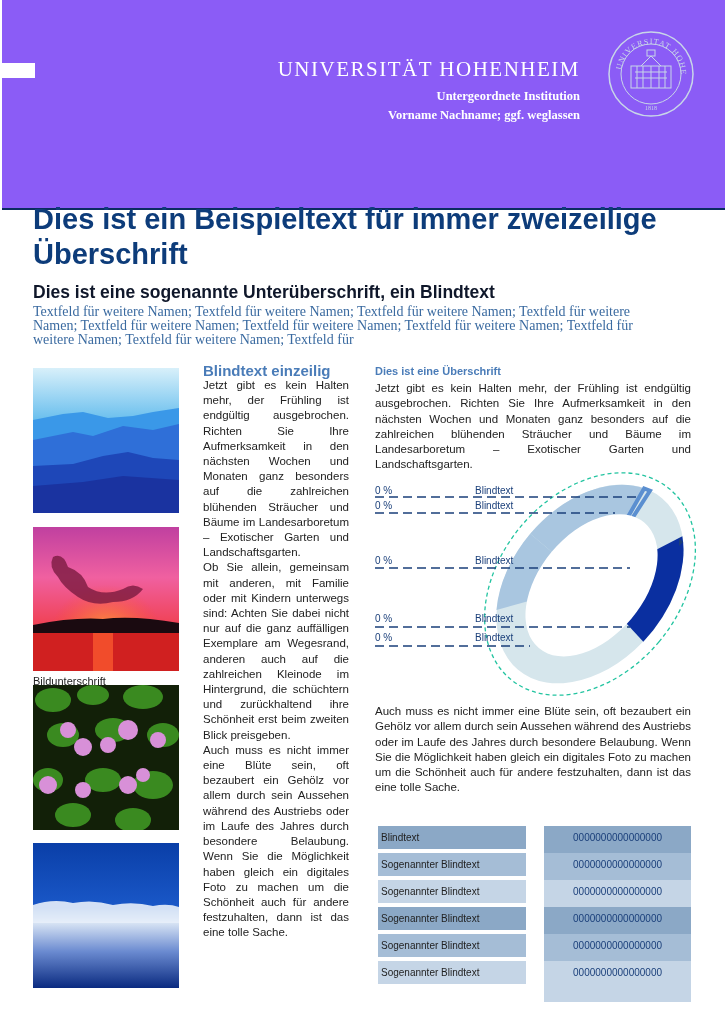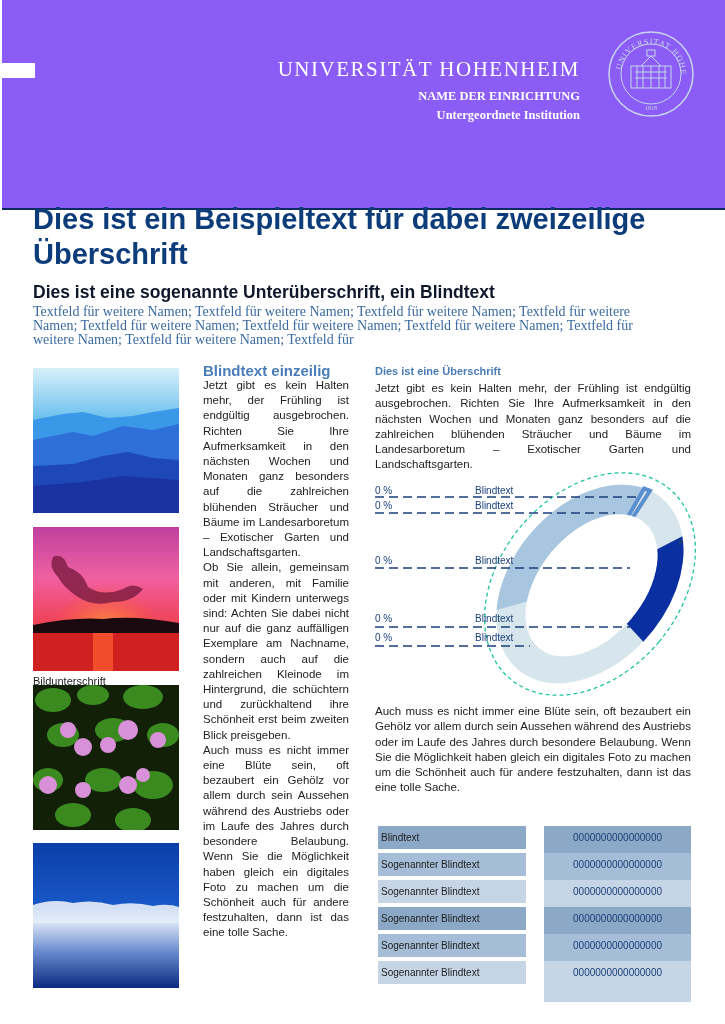--- a/index.html
+++ b/index.html
@@ -46,22 +46,22 @@
   .tcell-l { width:155px; height:23px; padding-left:3px; font-size:10px; line-height:23px; color:#222; }
   .tcell-r { width:154px; height:41px; margin-left:18px; font-size:10px; line-height:23px; text-align:center; color:#1a3f7a; }
 </style>
 </head>
 <body>
 
 <div class="header">
   <div class="white-tab"></div>
   <div class="uni-name">UNIVERSITÄT  HOHENHEIM</div>
   <div class="header-lines">
-    <div>NAME DER EINRICHTUNG</div>
     <div>Untergeordnete Institution</div>
+    <div>Vorname Nachname; ggf. weglassen</div>
   </div>
   <svg class="seal" viewBox="0 0 88 88">
     <circle cx="44" cy="44" r="42" fill="none" stroke="#c8d6e8" stroke-width="1.5"></circle>
     <circle cx="44" cy="44" r="30" fill="none" stroke="#c8d6e8" stroke-width="1"></circle>
     <g stroke="#c8d6e8" stroke-width="1" fill="none">
       <rect x="24" y="36" width="40" height="22"></rect>
       <path d="M34 36 L44 26 L54 36"></path>
       <rect x="40" y="20" width="8" height="6"></rect>
       <line x1="28" y1="42" x2="60" y2="42"></line>
       <line x1="28" y1="48" x2="60" y2="48"></line>
@@ -72,21 +72,21 @@
       <line x1="58" y1="36" x2="58" y2="58"></line>
     </g>
     <path id="sealarc" d="M14 44 A30 30 0 0 1 74 44" fill="none"></path>
     <text font-family="Liberation Serif, serif" font-size="8" fill="#c8d6e8" letter-spacing="1">
       <textPath href="#sealarc" startOffset="4">UNIVERSITAT HOHENHEIM</textPath>
     </text>
     <text x="44" y="80" text-anchor="middle" font-family="Liberation Serif, serif" font-size="6" fill="#c8d6e8">1818</text>
   </svg>
 </div>
 
-<div class="main-title">Dies ist ein Beispieltext für dabei zweizeilige Überschrift</div>
+<div class="main-title">Dies ist ein Beispieltext für immer zweizeilige Überschrift</div>
 <div class="subtitle">Dies ist eine sogenannte Unterüberschrift, ein Blindtext</div>
 <div class="names">Textfeld für weitere Namen; Textfeld für weitere Namen; Textfeld für weitere Namen; Textfeld für weitere Namen; Textfeld für weitere Namen; Textfeld für weitere Namen; Textfeld für weitere Namen; Textfeld für weitere Namen; Textfeld für weitere Namen; Textfeld für</div>
 
 <div class="photo" style="top:368px;height:145px;">
   <svg viewBox="0 0 146 145" preserveAspectRatio="none">
     <defs>
       <linearGradient id="sky1" x1="0" y1="0" x2="0" y2="1">
         <stop offset="0" stop-color="#d8f0fa"></stop>
           <stop offset="0.35" stop-color="#6cc0ee"></stop>
           <stop offset="1" stop-color="#1a5ad8"></stop>
@@ -166,21 +166,21 @@
       </linearGradient>
     </defs>
     <rect width="146" height="145" fill="url(#wf)"></rect>
     <path d="M0 62 Q20 55 40 60 Q60 56 80 62 Q100 58 120 63 Q135 60 146 64 L146 80 L0 80Z" fill="#e8f0fa" opacity="0.9"></path>
   </svg>
 </div>
 
 <div class="mid-col">
   <div class="col-heading">Blindtext einzeilig</div>
   <p class="body-text">Jetzt gibt es kein Halten mehr, der Frühling ist endgültig ausgebrochen. Richten Sie Ihre Aufmerksamkeit in den nächsten Wochen und Monaten ganz besonders auf die zahlreichen blühenden Sträucher und Bäume im Landesarboretum – Exotischer Garten und Landschaftsgarten.</p>
-  <p class="body-text">Ob Sie allein, gemeinsam mit anderen, mit Familie oder mit Kindern unterwegs sind: Achten Sie dabei nicht nur auf die ganz auffälligen Exemplare am Nachname, sondern auch auf die zahlreichen Kleinode im Hintergrund, die schüchtern und zurückhaltend ihre Schönheit erst beim zweiten Blick preisgeben.</p>
+  <p class="body-text">Ob Sie allein, gemeinsam mit anderen, mit Familie oder mit Kindern unterwegs sind: Achten Sie dabei nicht nur auf die ganz auffälligen Exemplare am Wegesrand, anderen auch auf die zahlreichen Kleinode im Hintergrund, die schüchtern und zurückhaltend ihre Schönheit erst beim zweiten Blick preisgeben.</p>
   <p class="body-text">Auch muss es nicht immer eine Blüte sein, oft bezaubert ein Gehölz vor allem durch sein Aussehen während des Austriebs oder im Laufe des Jahres durch besondere Belaubung. Wenn Sie die Möglichkeit haben gleich ein digitales Foto zu machen um die Schönheit auch für andere festzuhalten, dann ist das eine tolle Sache.</p>
 </div>
 
 <div class="right-col">
   <div class="col-heading2">Dies ist eine Überschrift</div>
   <p class="body-text">Jetzt gibt es kein Halten mehr, der Frühling ist endgültig ausgebrochen. Richten Sie Ihre Aufmerksamkeit in den nächsten Wochen und Monaten ganz besonders auf die zahlreichen blühenden Sträucher und Bäume im Landesarboretum – Exotischer Garten und Landschaftsgarten.</p>
 </div>
 
 <div class="chart">
   <svg width="340" height="230" viewBox="0 0 340 230">

